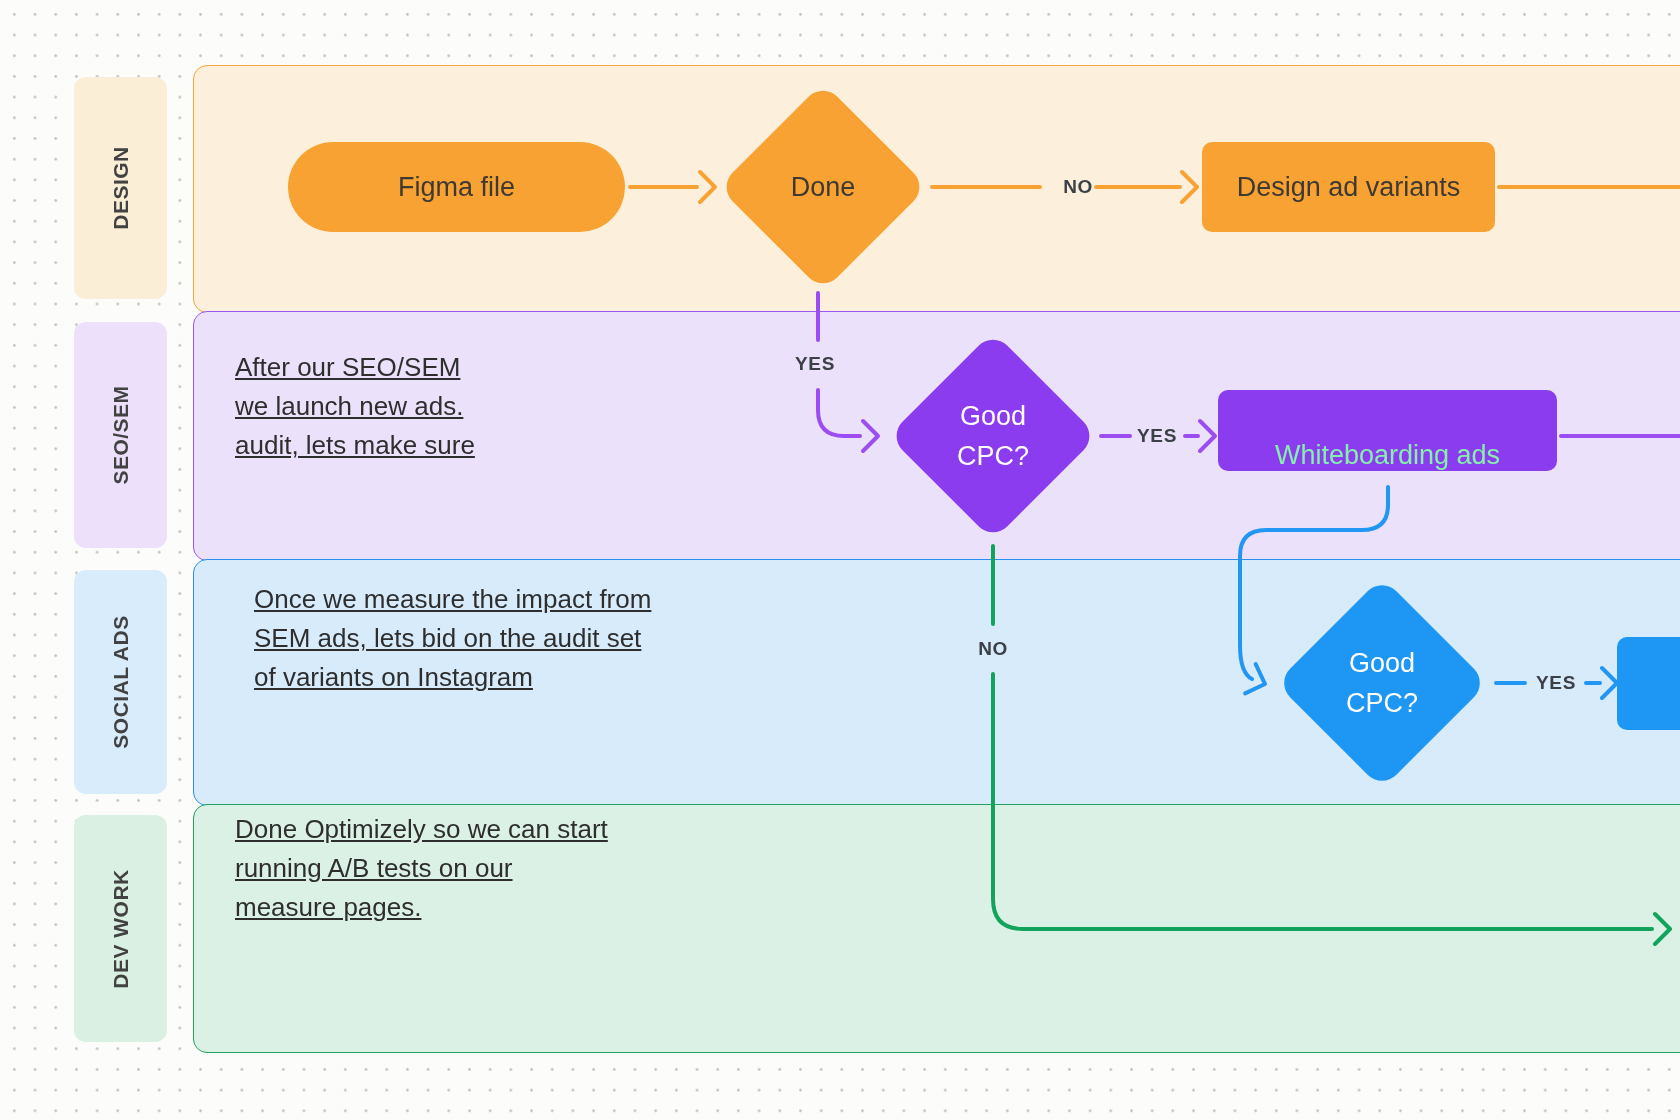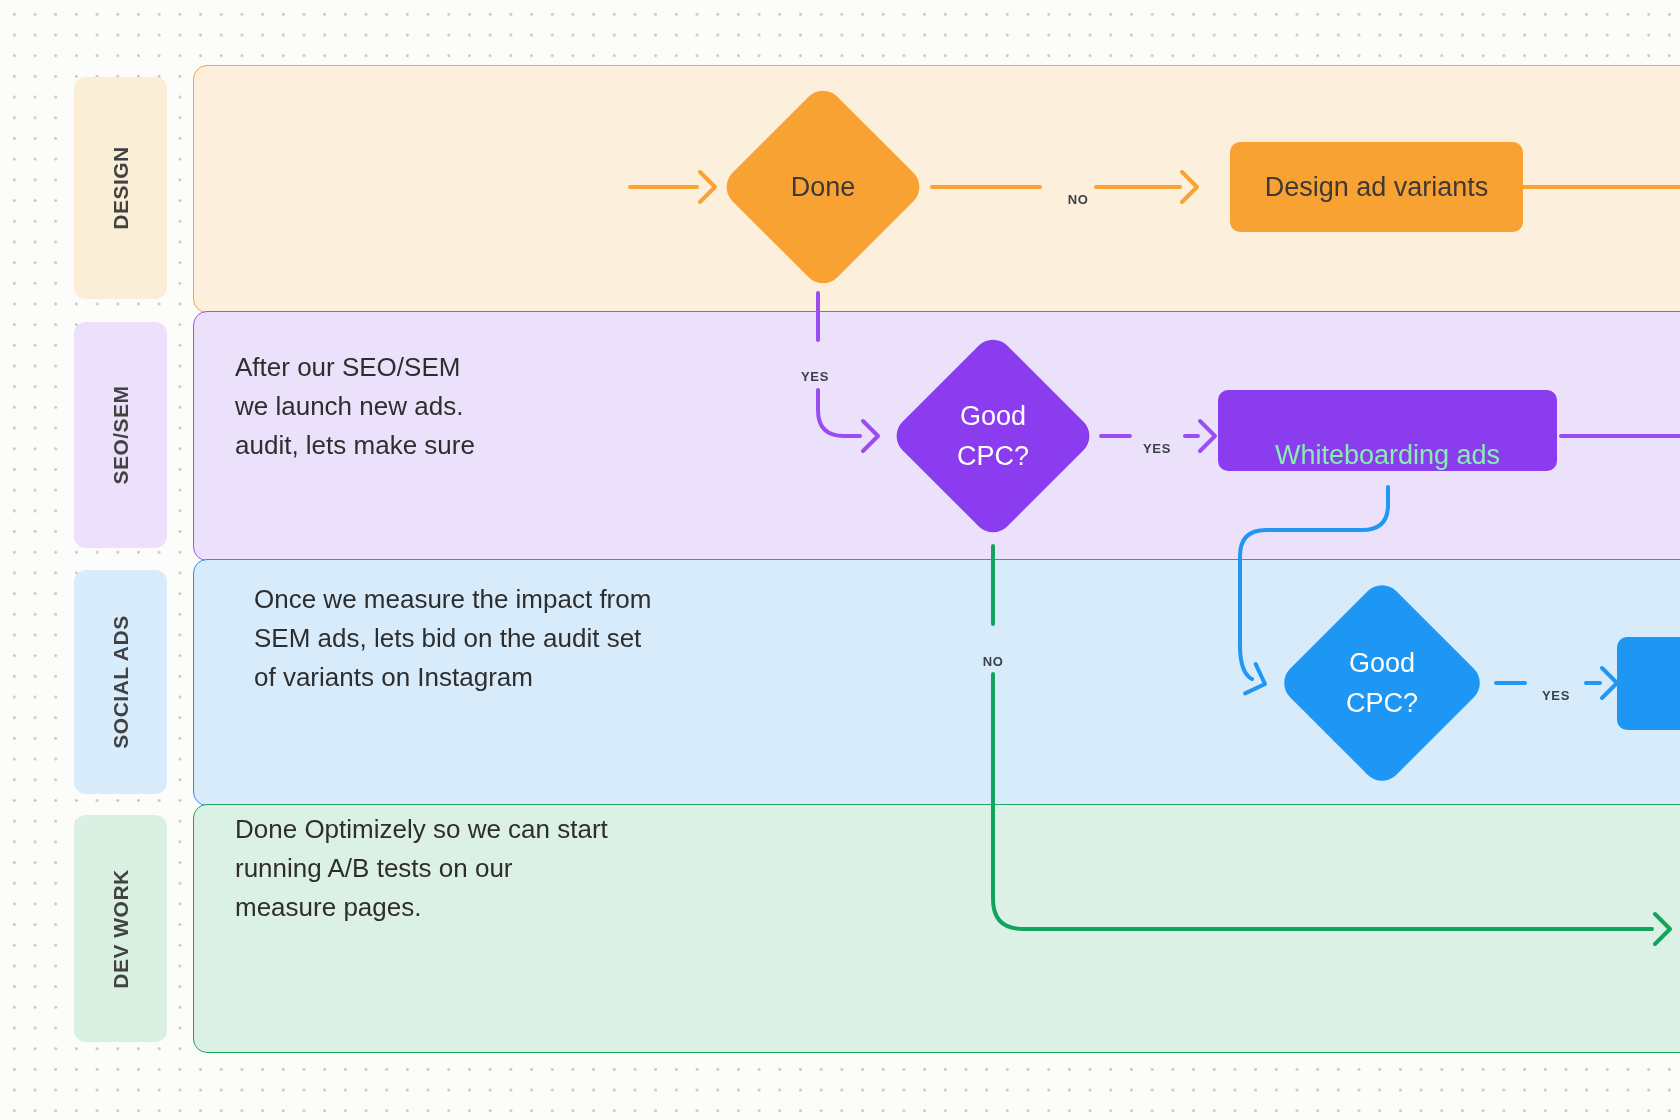--- a/index.html
+++ b/index.html
@@ -24,50 +24,50 @@
   .tab{position:absolute;left:74px;width:93px;border-radius:12px;display:flex;align-items:center;justify-content:center;}
   .tab-design {top:77px; height:222px;background:#FBEED7;}
   .tab-seo    {top:322px;height:226px;background:#EDE0FB;}
   .tab-social {top:570px;height:224px;background:#D8ECFC;}
   .tab-dev    {top:815px;height:227px;background:#DAF0E3;}
   .tab span{
     transform:rotate(-90deg);white-space:nowrap;
     font-size:21px;font-weight:700;letter-spacing:.5px;color:#424242;
   }
   
-  .desc{position:absolute;left:235px;font-size:26px;line-height:39px;color:#2E2E2E;}
+  .desc{position:absolute;left:235px;font-size:26px;line-height:39px;color:#2E2E2E;text-decoration:underline;}
   .desc-seo   {top:348px;}
   .desc-social{top:580px;margin-left:19px;}
   .desc-dev   {top:810px;}
   
   .node{
     position:absolute;display:flex;align-items:center;justify-content:center;
     font-size:27px;font-weight:500;color:#3E3A33;text-align:center;box-sizing:border-box;
   }
   .node-pill{border-radius:46px;background:#F9A234;}
   .node-rect{border-radius:10px;background:#F9A234;}
   .node-figma      {left:288px;top:142px;width:337px;height:90px;}
-  .node-variants   {left:1202px;top:142px;width:293px;height:90px;margin-left:28px;}
+  .node-variants   {left:1202px;top:142px;width:293px;height:90px;}
   .node-whiteboard {left:1218px;top:390px;width:339px;height:81px;background:#8B3CEE;color:#86efac;align-items:flex-end;}
   .node-insta      {left:1617px;top:637px;width:110px;height:93px;background:#1E96F3;}
   .diamond{position:absolute;border-radius:20px;transform:rotate(45deg);}
   .diamond-done{left:749px;top:113px;width:148px;height:148px;background:#F9A234;}
   .diamond-cpc1{left:919px;top:362px;width:148px;height:148px;background:#8B3CEE;}
   .diamond-cpc2{left:1307px;top:608px;width:150px;height:150px;background:#1E96F3;}
   .diamond-label{
     position:absolute;inset:0;display:flex;flex-direction:column;align-items:center;justify-content:center;
     transform:rotate(-45deg);font-size:27px;font-weight:500;line-height:40px;color:#3E3A33;text-align:center;
   }
   .diamond-cpc1 .diamond-label,.diamond-cpc2 .diamond-label{color:#FFFFFF;}
   
   svg.connectors{position:absolute;left:0;top:0;z-index:5;}
   
   .edge-label{
     position:absolute;z-index:6;transform:translate(-50%,-50%);
-    font-size:13px;font-weight:700;letter-spacing:.6px;color:#3C4148;white-space:nowrap;margin-top:12px;
+    font-size:19px;font-weight:700;letter-spacing:.6px;color:#3C4148;white-space:nowrap;
   }
   .el-done-no   {left:1078px;top:187px;}
   .el-done-yes  {left:815px; top:364px;}
   .el-sem-yes   {left:1157px;top:436px;}
   .el-sem-no    {left:993px; top:649px;}
   .el-social-yes{left:1556px;top:683px;}
 </style>
 </head>
 <body>
 
@@ -100,20 +100,23 @@
     <div>Once we measure the impact from</div>
     <div>SEM ads, lets bid on the audit set</div>
     <div>of variants on Instagram</div>
   </div>
   <div class="desc desc-dev">
     <div>Done Optimizely so we can start</div>
     <div>running A/B tests on our</div>
     <div>measure pages.</div>
   </div>
 
+  <div class="node node-pill node-figma">
+    <span>Figma file</span>
+  </div>
 
   <div class="diamond diamond-done">
     <div class="diamond-label">
       <span>Done</span>
     </div>
   </div>
 
   <div class="node node-rect node-variants">
     <span>Design ad variants</span>
   </div>

